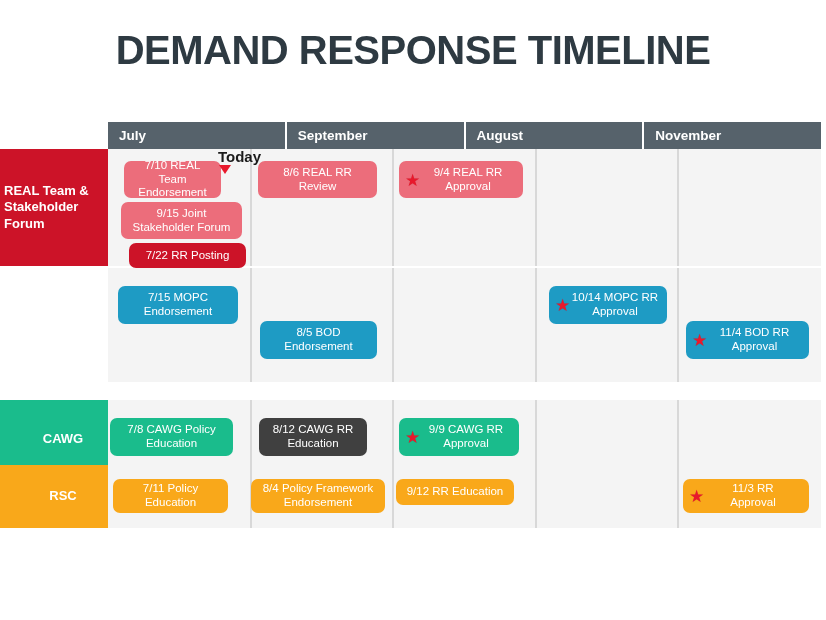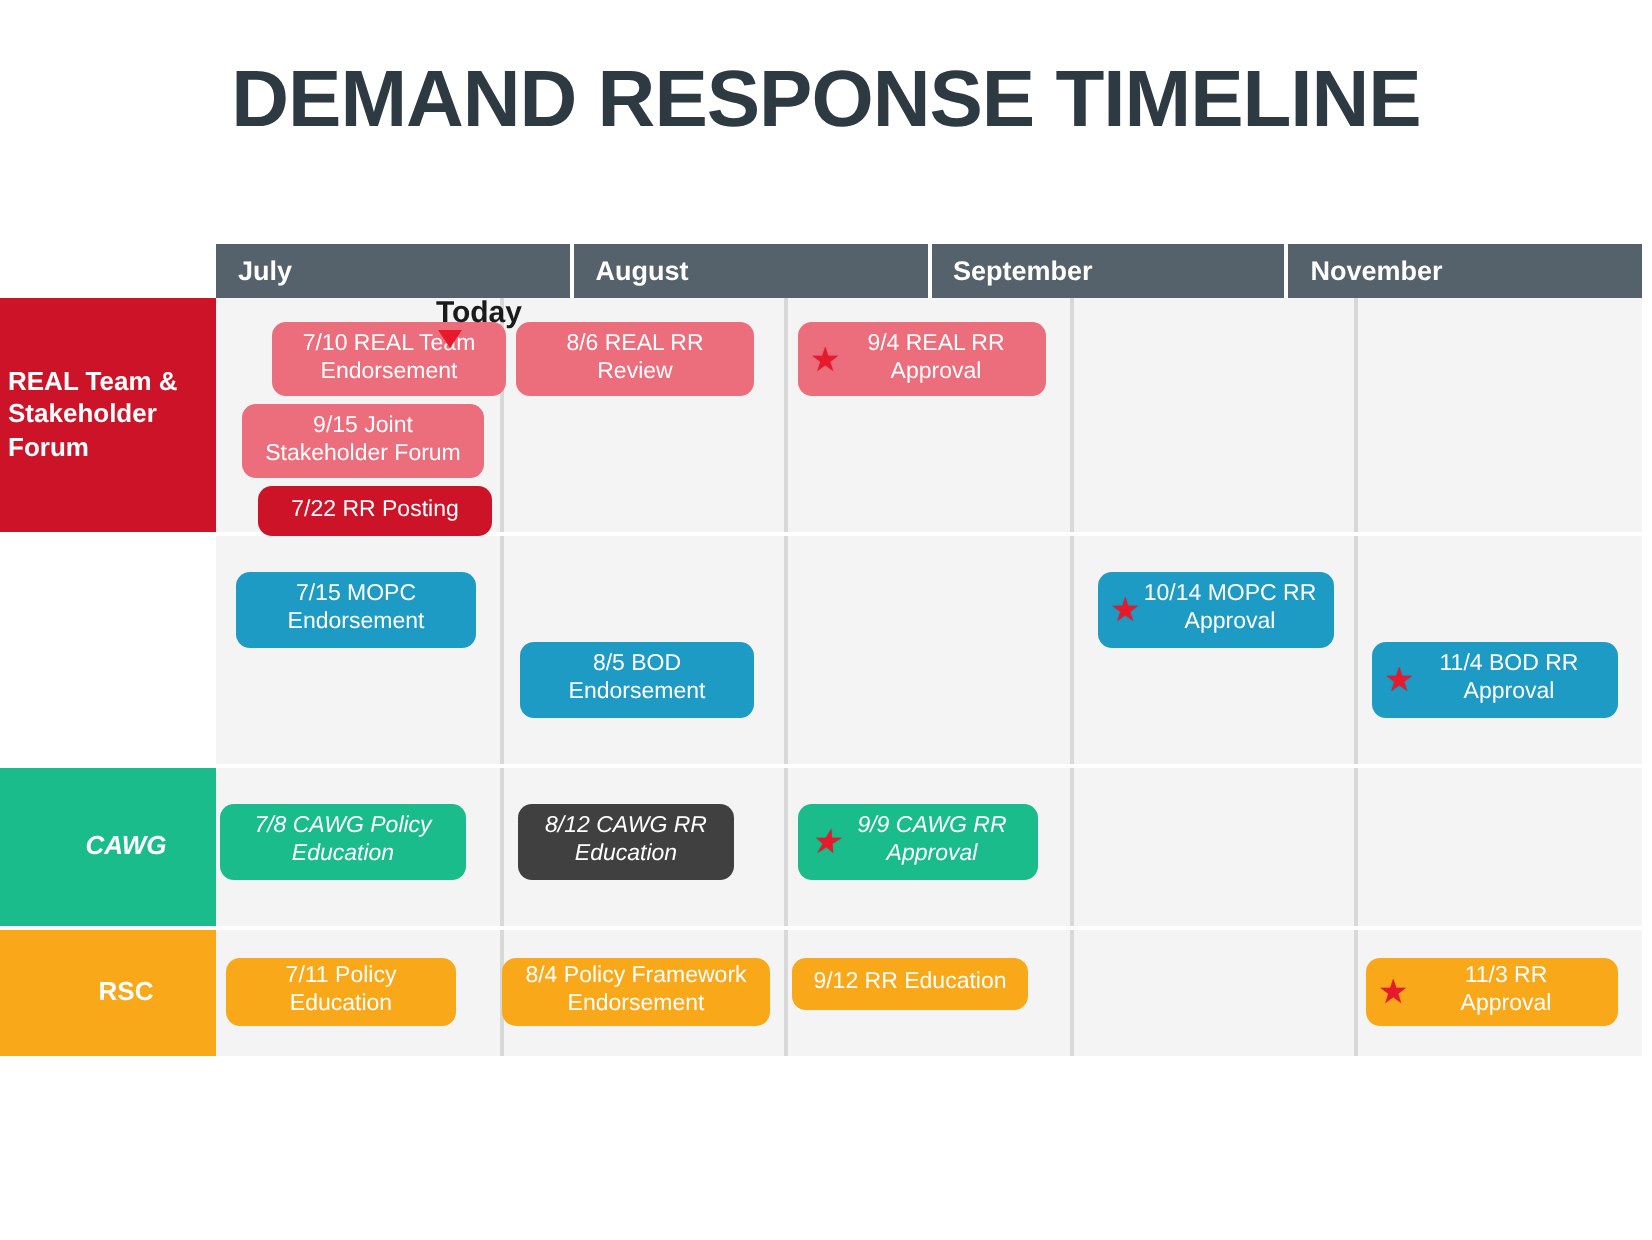--- a/index.html
+++ b/index.html
@@ -155,37 +155,37 @@
 </style>
 </head>
 <body>
 
 <div class="title">DEMAND RESPONSE TIMELINE</div>
 
 <div class="chart">
 
   <div class="month-header">
     <div class="month-cell">July</div>
+    <div class="month-cell">September</div>
     <div class="month-cell">August</div>
-    <div class="month-cell">September</div>
     <div class="month-cell">November</div>
   </div>
 
   <div id="rows-host">
       <div class="row" style="top: 27px; height: 117px;">
         <div class="row-label" style="background: rgb(204, 19, 40);">REAL Team
 &amp;
 Stakeholder
 Forum</div>
         <div class="row-track">
           <div class="col-sep" style="left: 142px;"></div>
           <div class="col-sep" style="left: 284px;"></div>
           <div class="col-sep" style="left: 427px;"></div>
           <div class="col-sep" style="left: 569px;"></div>
-          <div class="pill" style="left: 16px; top: 12px; width: 117px; height: 37px; background: rgb(236, 109, 123); margin-left: 12px;"><span>7/10 REAL Team
+          <div class="pill" style="left: 16px; top: 12px; width: 97px; height: 37px; background: rgb(236, 109, 123);"><span>7/10 REAL Team
 Endorsement</span></div>
           <div class="pill" style="left: 13px; top: 53px; width: 121px; height: 37px; background: rgb(236, 109, 123);"><span>9/15 Joint
 Stakeholder Forum</span></div>
           <div class="pill" style="left: 21px; top: 94px; width: 117px; height: 25px; background: rgb(204, 19, 40);"><span>7/22 RR Posting</span></div>
           <div class="pill" style="left: 150px; top: 12px; width: 119px; height: 37px; background: rgb(236, 109, 123);"><span>8/6 REAL RR
 Review</span></div>
           <div class="pill has-star" style="left: 291px; top: 12px; width: 124px; height: 37px; background: rgb(236, 109, 123);"><span class="star">★</span><span>9/4 REAL RR
 Approval</span></div>
         </div>
       </div>
@@ -198,21 +198,21 @@
           <div class="pill" style="left: 10px; top: 18px; width: 120px; height: 38px; background: rgb(30, 155, 196);"><span>7/15 MOPC
 Endorsement</span></div>
           <div class="pill" style="left: 152px; top: 53px; width: 117px; height: 38px; background: rgb(30, 155, 196);"><span>8/5 BOD
 Endorsement</span></div>
           <div class="pill has-star" style="left: 441px; top: 18px; width: 118px; height: 38px; background: rgb(30, 155, 196);"><span class="star">★</span><span>10/14 MOPC RR
 Approval</span></div>
           <div class="pill has-star" style="left: 578px; top: 53px; width: 123px; height: 38px; background: rgb(30, 155, 196);"><span class="star">★</span><span>11/4 BOD RR
 Approval</span></div>
         </div>
       </div>
-      <div class="row" style="top: 262px; height: 79px; font-style: italic;">
+      <div class="row" style="top: 278px; height: 79px;">
         <div class="row-label" style="background: rgb(26, 188, 140);">CAWG</div>
         <div class="row-track">
           <div class="col-sep" style="left: 142px;"></div>
           <div class="col-sep" style="left: 284px;"></div>
           <div class="col-sep" style="left: 427px;"></div>
           <div class="col-sep" style="left: 569px;"></div>
           <div class="pill" style="left: 2px; top: 18px; width: 123px; height: 38px; background: rgb(26, 188, 140);"><span>7/8 CAWG Policy
 Education</span></div>
           <div class="pill" style="left: 151px; top: 18px; width: 108px; height: 38px; background: #404040;"><span>8/12 CAWG RR
 Education</span></div>

